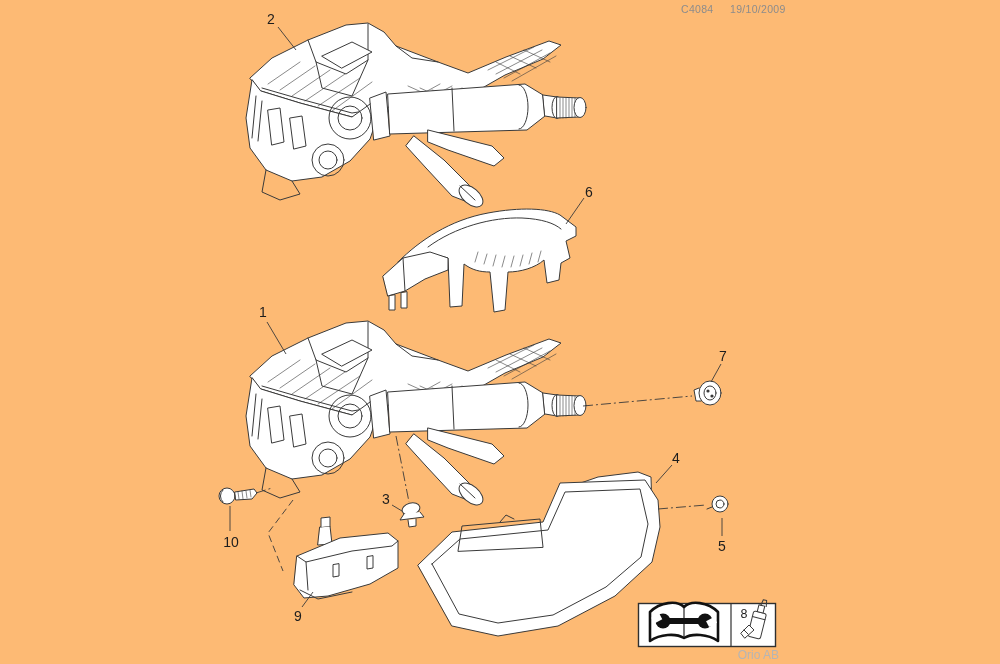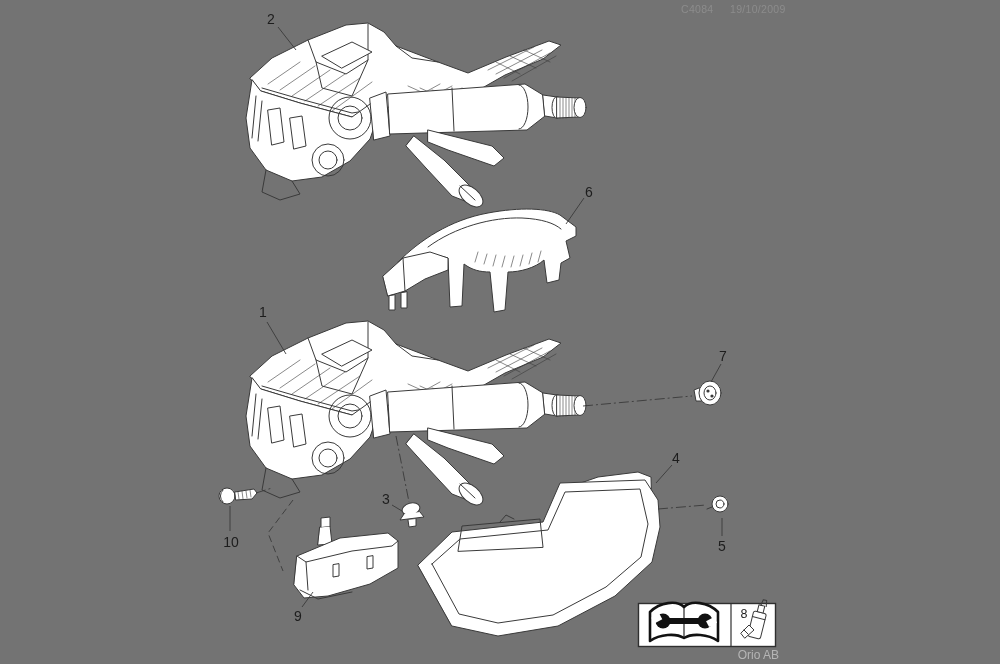--- a/index.html
+++ b/index.html
@@ -1,16 +1,16 @@
 <!DOCTYPE html>
 <html><head>
 <meta charset="utf-8">
 <style>
   html,body{margin:0;padding:0;background:#ffffff;}
-  .page{position:relative;width:1000px;height:664px;background:#737373;overflow:hidden;
+  .page{position:relative;width:1000px;height:664px;background:#fdba74;overflow:hidden;
         font-family:"Liberation Sans", sans-serif;text-align:right;}
   svg{display:block;}
   .hdr{font-family:"Liberation Sans", sans-serif;font-size:10.5px;fill:#8c8c8c;letter-spacing:.3px;}
   .brandtxt{font-family:"Liberation Sans", sans-serif;font-size:12px;fill:#b5b5b5;}
   .callout{font-family:"Liberation Sans", sans-serif;font-size:14px;fill:#1d1d1d;text-anchor:middle;}
   .callout-sm{font-family:"Liberation Sans", sans-serif;font-size:12.5px;fill:#1d1d1d;text-anchor:middle;}
   .art{stroke:#3a3a3a;stroke-width:1;fill:none;stroke-linejoin:round;stroke-linecap:round;}
   .thin{stroke-width:.6;}
   .lead{stroke:#3a3a3a;stroke-width:.9;fill:none;}
   .cdash{stroke:#3a3a3a;stroke-width:.9;fill:none;stroke-dasharray:10 3 2 3;}

